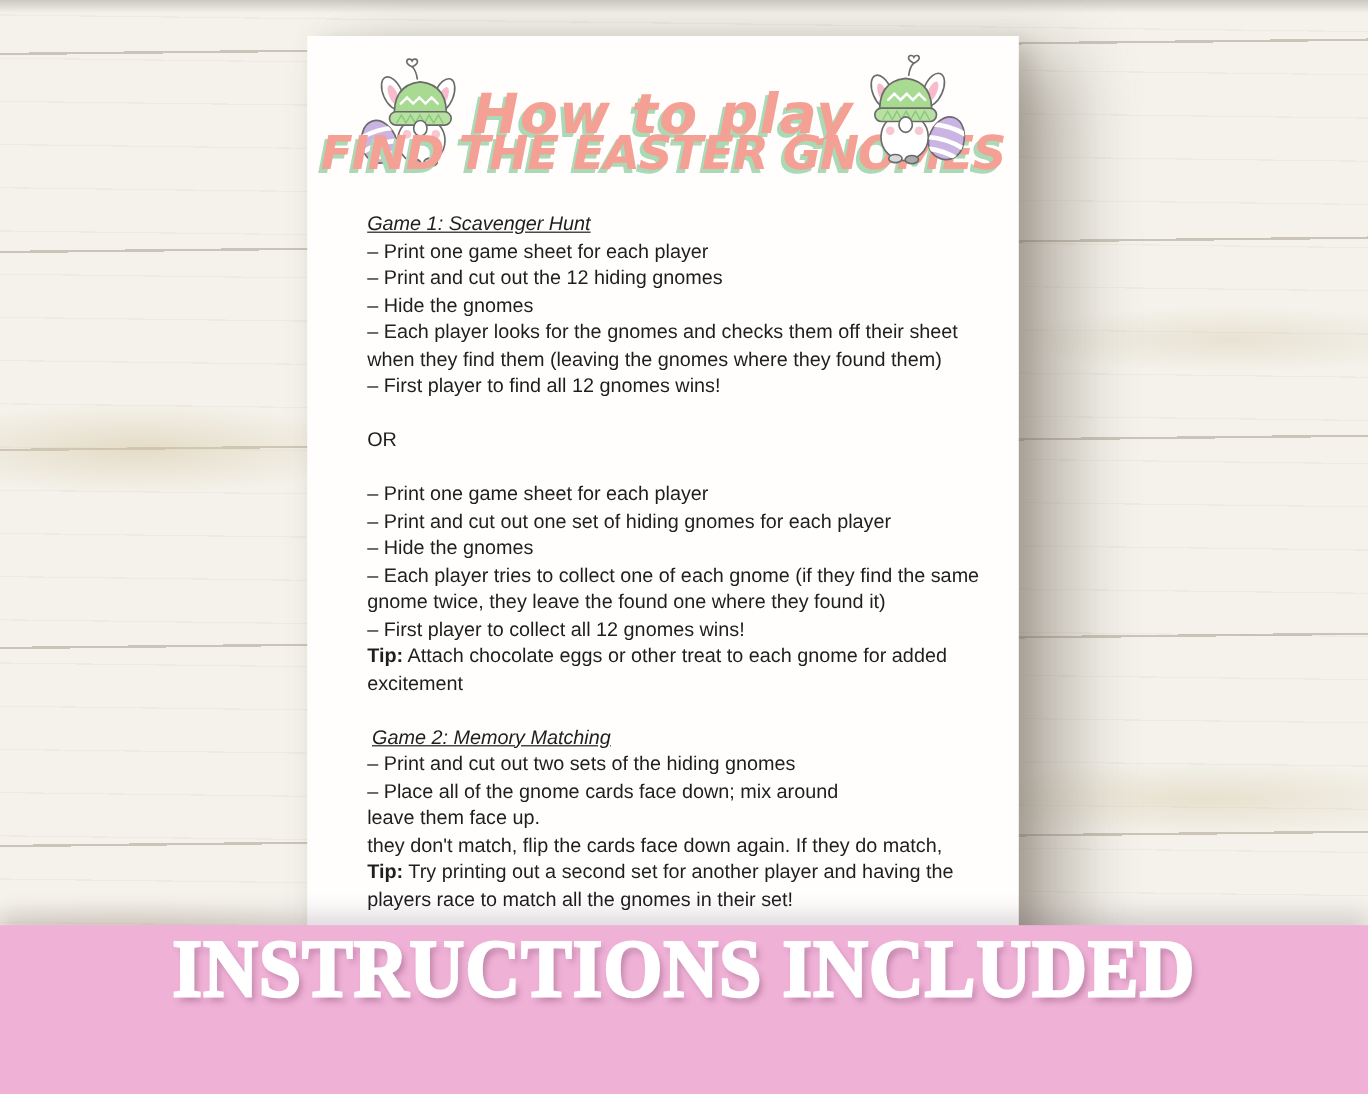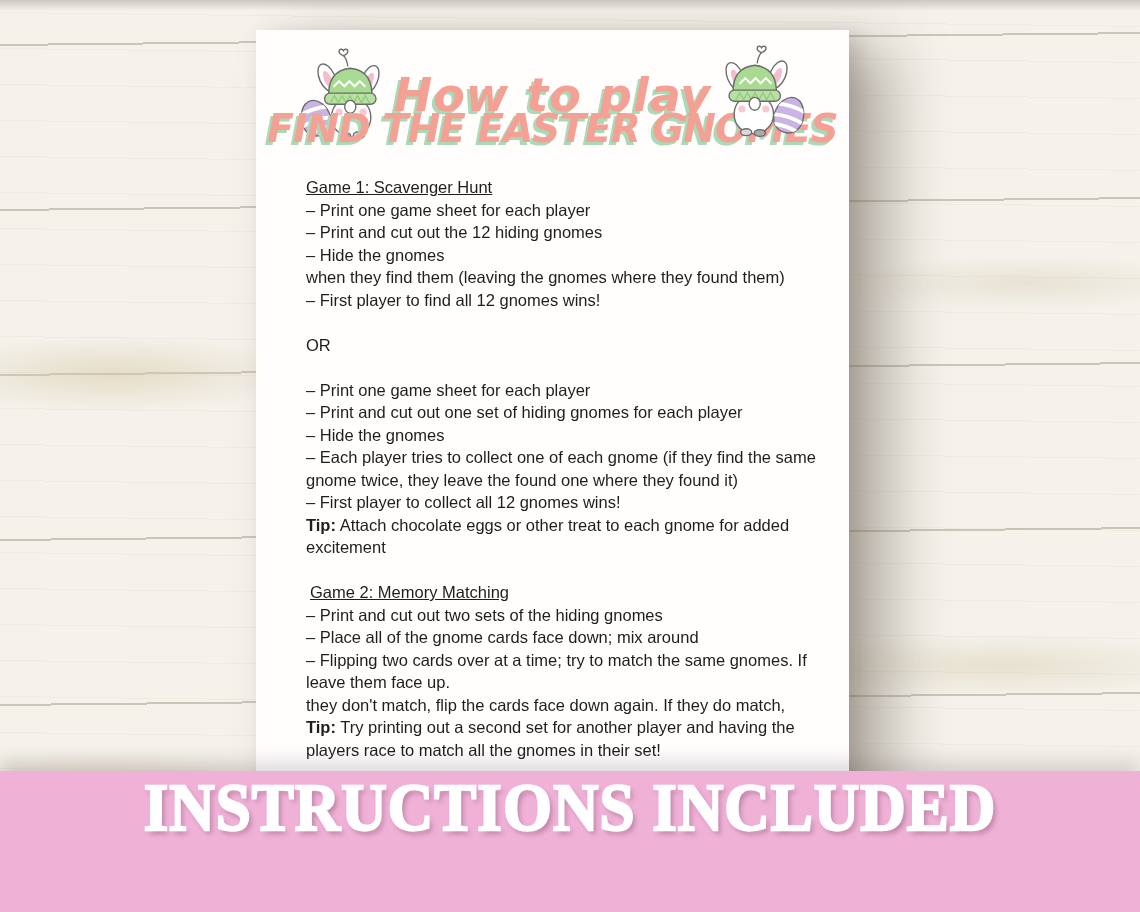--- a/index.html
+++ b/index.html
@@ -39,21 +39,21 @@
     font-size:39px;letter-spacing:-1px;color:#f5a094;
     text-shadow:-3px 3px 0 #a9d9b5;
   }
   
   .content{
     position:absolute;left:0;top:146px;width:100%;
     padding:0 34px 0 50px;box-sizing:border-box;
     font-size:16.5px;line-height:22.5px;color:#1e1e1e;
   }
   .line{white-space:nowrap;}
-  .heading{text-decoration:underline;white-space:nowrap;}
+  .heading{text-decoration:underline;white-space:nowrap;font-style:italic;}
   .indent{padding-left:4px;}
   .gap-above{margin-top:22.5px;}
   .tip-label{font-weight:bold;}
   
   .banner{
     position:absolute;left:0;top:771px;width:100%;height:141px;z-index:5;
     background:#f0b1d7;
     box-shadow:0 -10px 16px rgba(70,45,60,.16);
     display:flex;align-items:flex-start;justify-content:center;
   }
@@ -124,20 +124,21 @@
     </div>
 
     <div class="content">
 
       <div>
         <div class="heading">Game 1: Scavenger Hunt</div>
         <div>
             <div class="line">– Print one game sheet for each player</div>
             <div class="line">– Print and cut out the 12 hiding gnomes</div>
             <div class="line">– Hide the gnomes</div>
+            <div class="line">– Each player looks for the gnomes and checks them off their sheet</div>
             <div class="line">when they find them (leaving the gnomes where they found them)</div>
             <div class="line">– First player to find all 12 gnomes wins!</div>
           </div>
       </div>
 
       <div class="line gap-above">OR</div>
 
       <div class="gap-above">
         <div>
             <div class="line">– Print one game sheet for each player</div>
@@ -149,21 +150,20 @@
           </div>
         <div class="line"><span class="tip-label">Tip:</span> <span>Attach chocolate eggs or other treat to each gnome for added</span></div>
         <div class="line">excitement</div>
       </div>
 
       <div class="gap-above">
         <div class="heading indent">Game 2: Memory Matching</div>
         <div>
             <div class="line">– Print and cut out two sets of the hiding gnomes</div>
             <div class="line">– Place all of the gnome cards face down; mix around</div>
-            <div class="line">– Flipping two cards over at a time; try to match the same gnomes. If</div>
             <div class="line">leave them face up.</div>
             <div class="line">they don't match, flip the cards face down again. If they do match,</div>
           </div>
         <div class="line"><span class="tip-label">Tip:</span> <span>Try printing out a second set for another player and having the</span></div>
         <div class="line">players race to match all the gnomes in their set!</div>
       </div>
 
     </div>
   </div>
 

